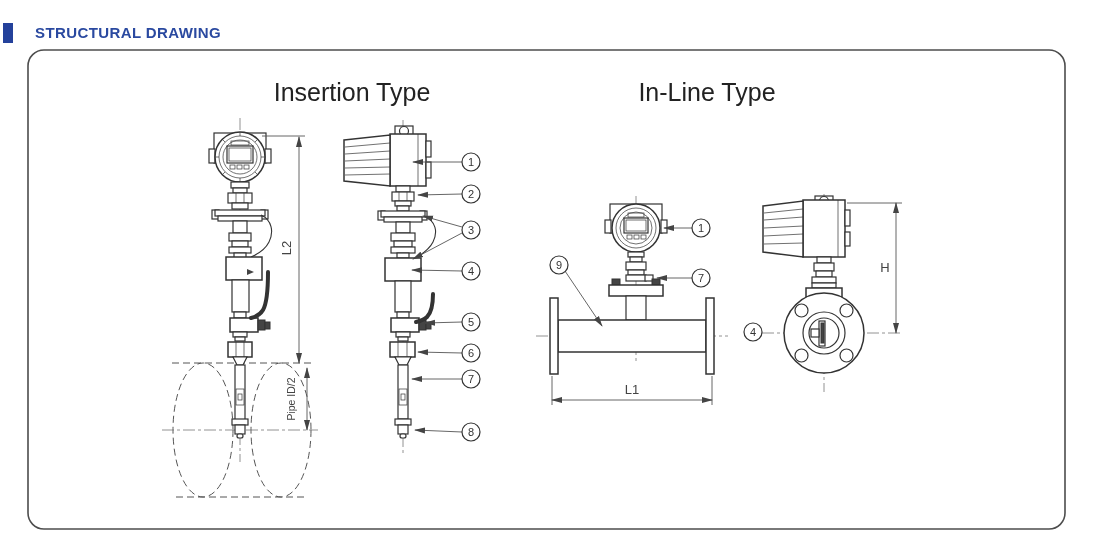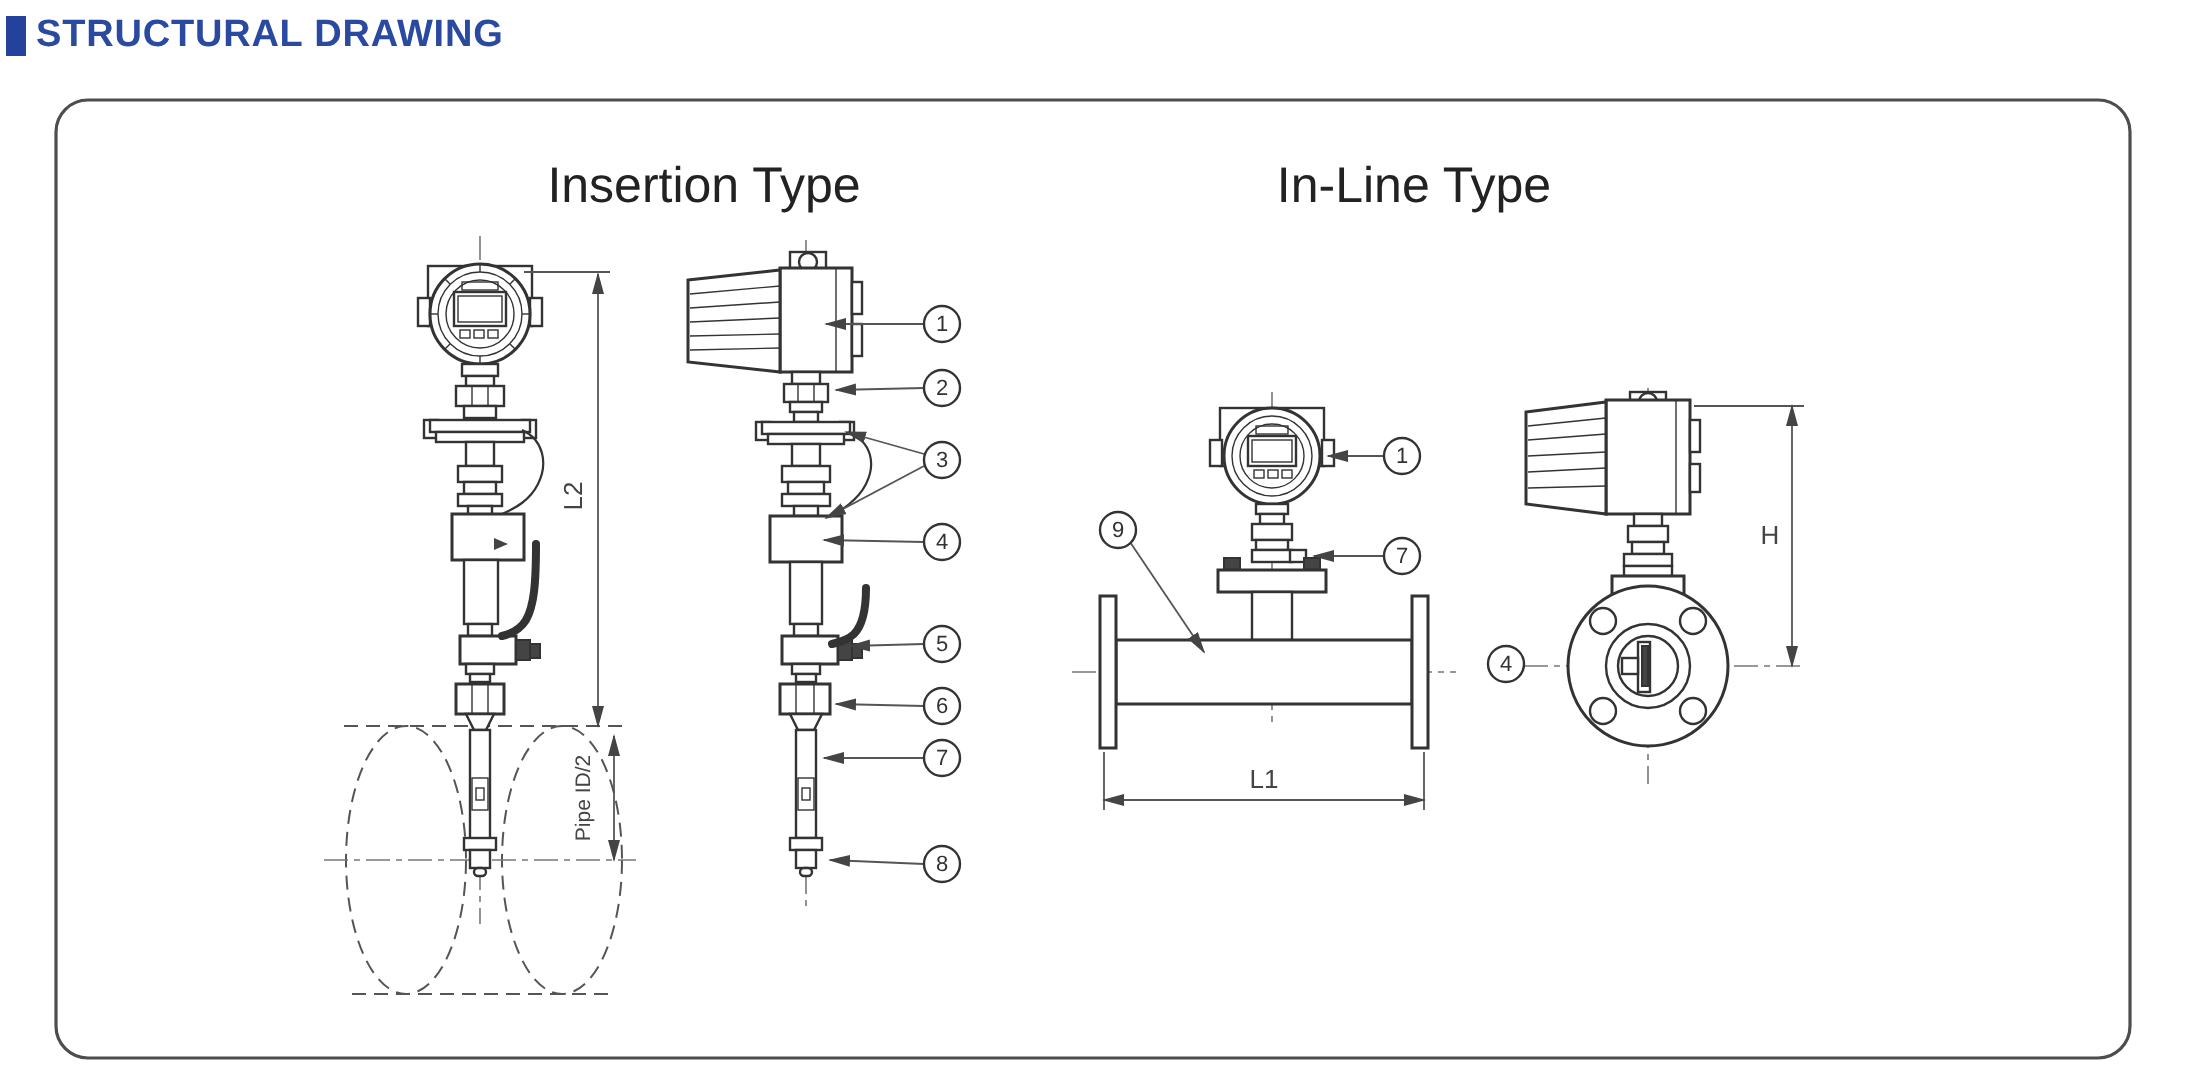--- a/index.html
+++ b/index.html
@@ -1,19 +1,19 @@
 <!DOCTYPE html>
 <html><head>
 <meta charset="utf-8">
 <style>
   html,body{margin:0;padding:0;background:#ffffff;}
   body{width:1099px;height:545px;position:relative;font-family:"Liberation Sans",sans-serif;}
   .hdr{position:absolute;left:3px;top:7px;display:flex;align-items:center;gap:5px;}
   .hdr .bullet{display:inline-block;width:10px;height:20px;background:#24419b;}
-  .hdr h1{margin:0;font-size:19px;font-weight:600;color:#2a49a0;letter-spacing:.4px;font-family:"Liberation Sans",sans-serif;}
+  .hdr h1{margin:17px;font-size:15px;font-weight:600;color:#2a49a0;letter-spacing:.4px;font-family:"Liberation Sans",sans-serif;}
   svg{position:absolute;left:0;top:0;}
   svg text{font-family:"Liberation Sans",sans-serif;fill:#333;}
   .sect-title{font-size:25px;fill:#222;}
   .dimtxt{font-size:13px;fill:#444;}
   .dimtxt-sm{font-size:10.5px;fill:#444;}
   .callout-num{font-size:11px;fill:#333;}
   .ln{stroke:#333;fill:none;stroke-width:1.1;}
   .shape{stroke:#333;fill:#fff;stroke-width:1.2;}
   .shape-h{stroke:#333;fill:#fff;stroke-width:1.5;}
   .dark{stroke:#333;fill:#444;stroke-width:1;}

